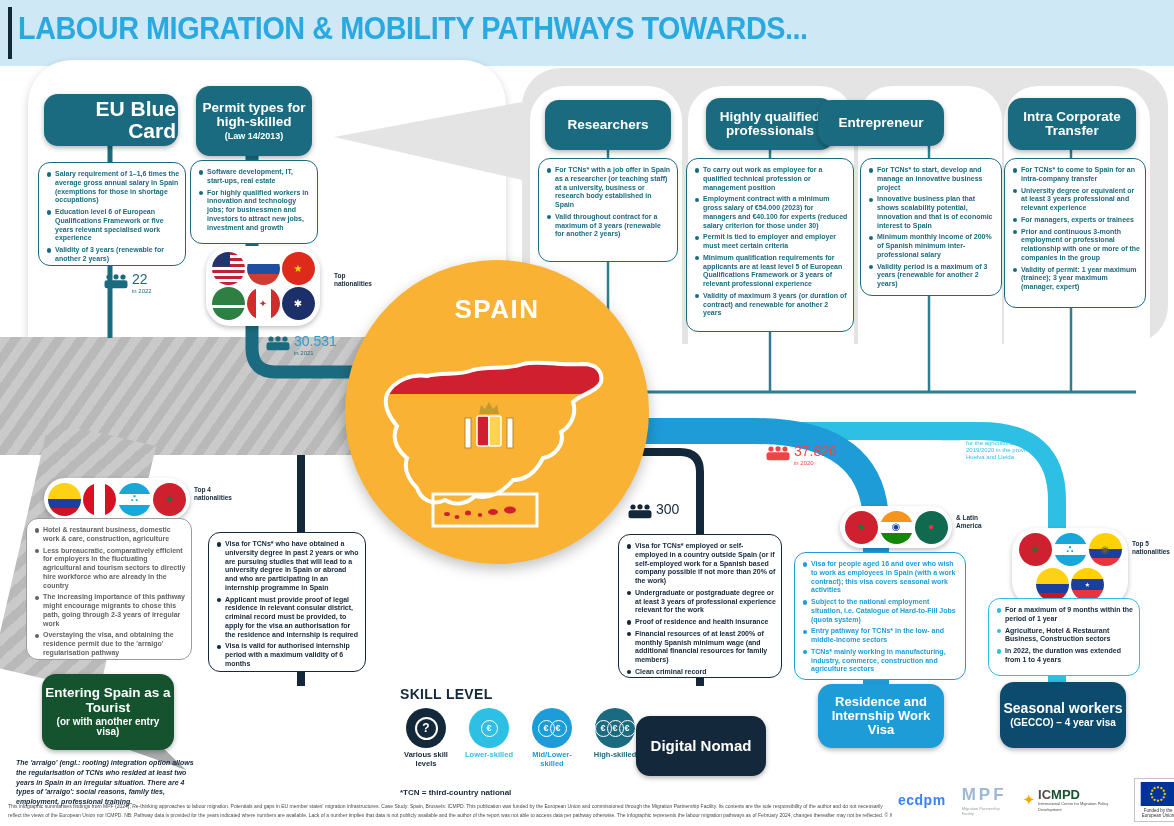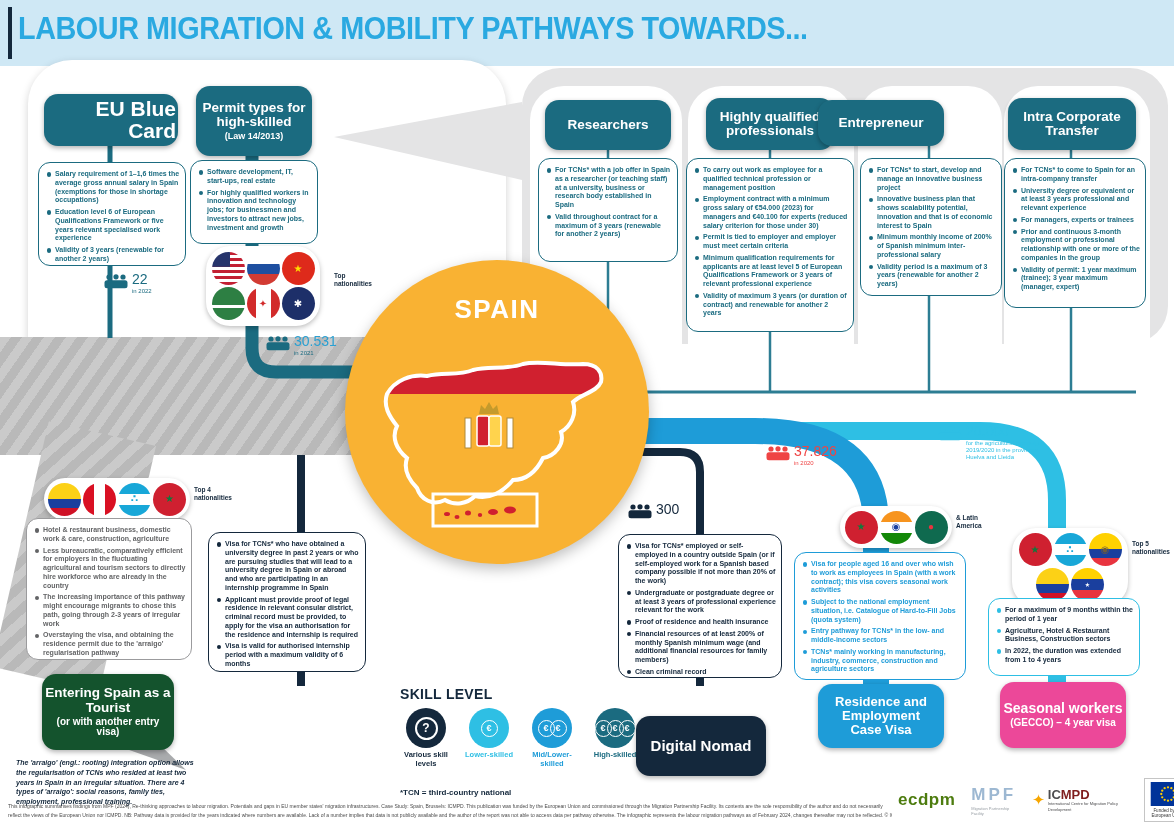--- a/index.html
+++ b/index.html
@@ -19,21 +19,21 @@
   
   .stripes{background:repeating-linear-gradient(125deg,#cacaca 0 9px,#b9b9b9 9px 18px);}
   .st-h{left:0;top:337px;width:546px;height:118px;}
   .st-d{left:46px;top:446px;width:110px;height:252px;transform:rotate(13deg);transform-origin:100% 0;}
   
   .box{display:flex;flex-direction:column;align-items:center;justify-content:center;text-align:center;
        color:#fff;font-weight:bold;border-radius:14px;box-shadow:0 2px 5px rgba(0,0,0,.3);padding:2px;}
   .box .t{font-size:13.5px;line-height:1.07;}
   .box .s{font-size:9px;margin-top:2px;line-height:1.05;}
   .bg-teal{background:#1b6b80;} .bg-navy{background:#14283c;} .bg-blue{background:#1e9cd8;}
-  .bg-cyan{background:#ec4899;} .bg-grey{background:#14532d;}
+  .bg-cyan{background:#0c4a6e;} .bg-grey{background:#14532d;}
   
   .card{background:#fff;border:1.6px solid;border-radius:12px;padding:7px 5px 4px 7px;}
   .card ul{margin:0;padding:0;list-style:none;}
   .card li{position:relative;padding-left:9px;font-size:7px;line-height:1.25;margin-bottom:3px;font-weight:bold;}
   .card li:before{content:"";position:absolute;left:1px;top:2.4px;width:4.2px;height:4.2px;border-radius:50%;background:currentColor;}
   .c-teal{color:#1b6b80;border-color:#1b6b80;}
   .c-navy{color:#14283c;border-color:#14283c;}
   .c-blue{color:#1e9cd8;border-color:#1e9cd8;}
   .c-grey{color:#636466;border-color:#9b9b9d;}
   .card-seasonal{border-color:#2ebfe4;color:#14283c;}
@@ -65,27 +65,27 @@
   .qmark{width:19px;height:19px;border:2px solid #fff;border-radius:50%;color:#fff;font-weight:bold;font-size:12px;
          display:flex;align-items:center;justify-content:center;}
   .coins{display:flex;}
   .coin{width:15px;height:15px;border:1.6px solid #fff;border-radius:50%;color:#fff;font-size:9px;font-weight:bold;
         display:flex;align-items:center;justify-content:center;}
   .coin + .coin{margin-left:-5px;}
   .tcn{font-size:8px;font-weight:bold;color:#14283c;}
   
   .fineprint{font-size:5px;color:#4a4a4a;line-height:1.5;white-space:nowrap;}
   .logos{display:flex;align-items:center;gap:16px;}
-  .logo-ecdpm{font-size:17px;font-weight:bold;color:#4d7c0f;letter-spacing:.5px;}
+  .logo-ecdpm{font-size:14px;font-weight:bold;color:#3b82f6;letter-spacing:.5px;}
   .logo-mpf .m{font-size:17px;font-weight:bold;color:#9db8d2;letter-spacing:3px;}
   .logo-mpf .c{font-size:4px;color:#9aa0a6;margin-top:1px;}
   .logo-icmpd{display:flex;align-items:center;gap:3px;}
   .logo-icmpd .dia{color:#f7a600;font-size:15px;}
   .logo-icmpd .n{font-size:13px;font-weight:bold;color:#4d4d4f;line-height:1;}
-  .logo-icmpd .n em{font-style:normal;color:#7f1d1d;}
+  .logo-icmpd .n em{font-style:normal;color:#14532d;}
   .logo-icmpd .c{font-size:4px;color:#4d4d4f;line-height:1.3;}
   .logo-eu{border:1px solid #c5c5c5;padding:3px 5px;display:flex;flex-direction:column;align-items:center;background:#fff;}
   .logo-eu .c{font-size:4.5px;color:#333;margin-top:1.5px;text-align:center;line-height:1.2;}
 </style>
 </head>
 <body>
 
 <div class="page">
 
   <div class="abs band"></div>
@@ -378,21 +378,21 @@
   <div class="abs flag-label" style="left:956px;top:514px;width:44px;">&amp; Latin America</div>
   <div class="abs card c-blue" style="left:794px;top:552px;width:172px;height:128px;">
     <ul>
         <li>Visa for people aged 16 and over who wish to work as employees in Spain (with a work contract); this visa covers seasonal work activities</li>
         <li>Subject to the national employment situation, i.e. Catalogue of Hard-to-Fill Jobs (quota system)</li>
         <li>Entry pathway for TCNs* in the low- and middle-income sectors</li>
         <li>TCNs* mainly working in manufacturing, industry, commerce, construction and agriculture sectors</li>
       </ul>
   </div>
   <div class="abs box bg-blue" style="left:818px;top:684px;width:126px;height:64px;">
-    <div class="t" style="font-size:13px;width:110px;">Residence and Employment Case Visa</div>
+    <div class="t" style="font-size:13px;width:110px;">Residence and Internship Work Visa</div>
   </div>
 
   <div class="abs stat" style="left:938px;top:424px;color:#2ebfe4;width:140px;">
     <svg width="24" height="15" viewBox="0 0 24 15" fill="currentColor">
         <circle cx="5" cy="3" r="2.6"></circle>
         <circle cx="12" cy="2.8" r="2.6"></circle>
         <circle cx="19" cy="3" r="2.6"></circle>
         <rect x="0.5" y="6.3" width="23" height="8" rx="2.5"></rect>
       </svg>
     <div>

